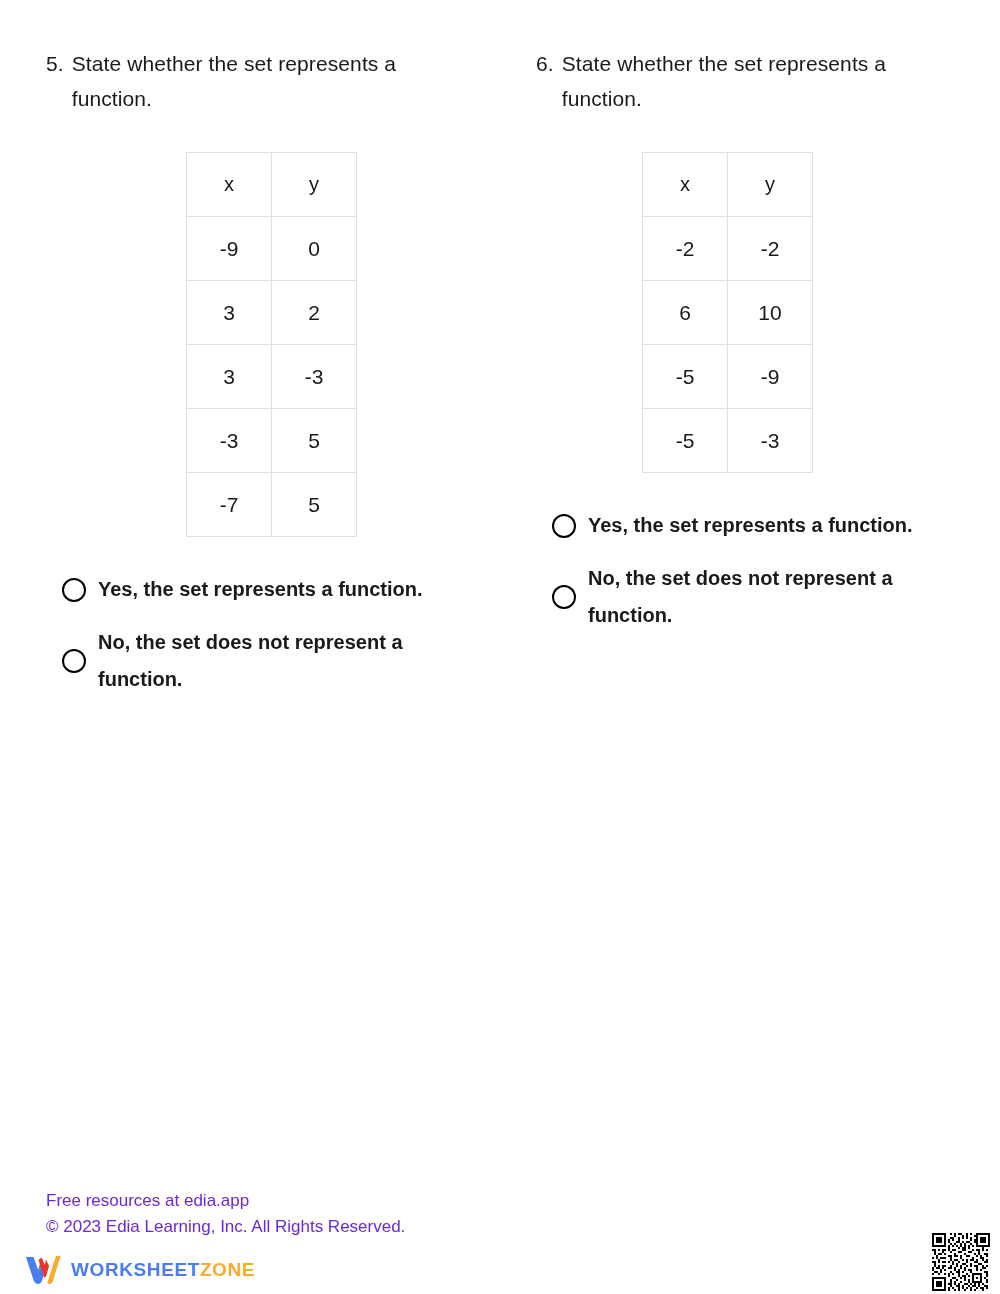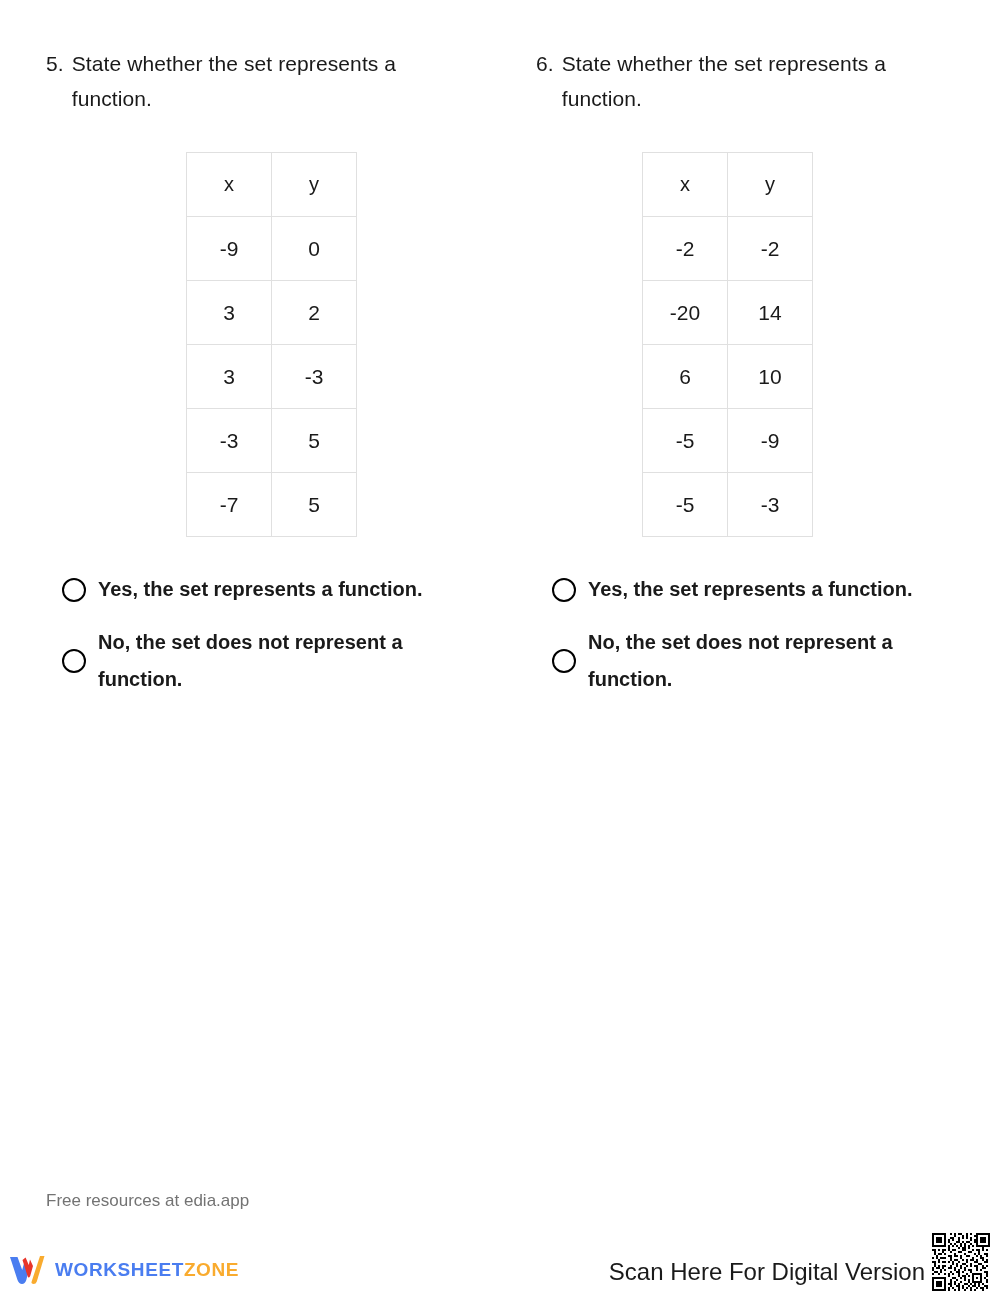--- a/index.html
+++ b/index.html
@@ -100,25 +100,25 @@
     font-weight: bold;
   }
 
   
   .footer-text {
     position: absolute;
     left: 46px;
     top: 1188px;
     font-size: 17px;
     line-height: 26px;
-    color: #737373;
+    color: #6d28d9;
   }
   .logo {
     position: absolute;
-    left: 8px;
+    left: 24px;
     top: 1254px;
     display: flex;
     align-items: center;
   }
   .logo-mark {
     width: 38px;
     height: 32px;
     margin-right: 9px;
   }
   .logo-word {
@@ -217,24 +217,20 @@
             <th>x</th>
             <th>y</th>
           </tr>
         </thead>
         <tbody>
           <tr>
             <td>-2</td>
             <td>-2</td>
           </tr>
           <tr>
-            <td>-20</td>
-            <td>14</td>
-          </tr>
-          <tr>
             <td>6</td>
             <td>10</td>
           </tr>
           <tr>
             <td>-5</td>
             <td>-9</td>
           </tr>
           <tr>
             <td>-5</td>
             <td>-3</td>
@@ -250,36 +246,36 @@
       </div>
       <div class="option">
         <span class="radio"></span>
         <span class="option-label">No, the set does not represent a function.</span>
       </div>
     </div>
   </div>
 
   <div class="footer-text">
     <div>Free resources at edia.app</div>
+    <div>© 2023 Edia Learning, Inc. All Rights Reserved.</div>
   </div>
 
   <div class="logo">
     <span class="logo-mark">
       <svg width="38" height="32" viewBox="0 0 38 32" xmlns="http://www.w3.org/2000/svg">
         <path d="M2 3 L9.5 26 Q11 30 14 30 Q17 30 18.3 26 L20 19 L16.5 7.5 L14.2 16 L9.5 3 Z" fill="#4a7df0"></path>
         <path d="M14.5 6 L19.5 22 Q20.5 25 22.2 22 L25 12 L22 5.5 L20.8 11 L17.6 3.5 Z" fill="#e8352a"></path>
         <path d="M32 2 L23.5 28 Q23 30 25.5 30 Q28 30 28.8 27.5 L36.5 2 Z" fill="#f9ab2e"></path>
       </svg>
     </span>
     <span class="logo-word">
       <span class="w1">WORKSHEET</span><span class="w2">ZONE</span>
     </span>
   </div>
 
-  <div class="scan-text">Scan Here For Digital Version</div>
 
   <div class="qr">
     <svg width="58" height="58" viewBox="0 0 29 29" shape-rendering="crispEdges" xmlns="http://www.w3.org/2000/svg">
       <rect width="29" height="29" fill="#ffffff"></rect>
       <g fill="#000000">
 
         <rect x="0" y="0" width="7" height="1"></rect>
           <rect x="0" y="6" width="7" height="1"></rect>
         <rect x="0" y="0" width="1" height="7"></rect>
           <rect x="6" y="0" width="1" height="7"></rect>

